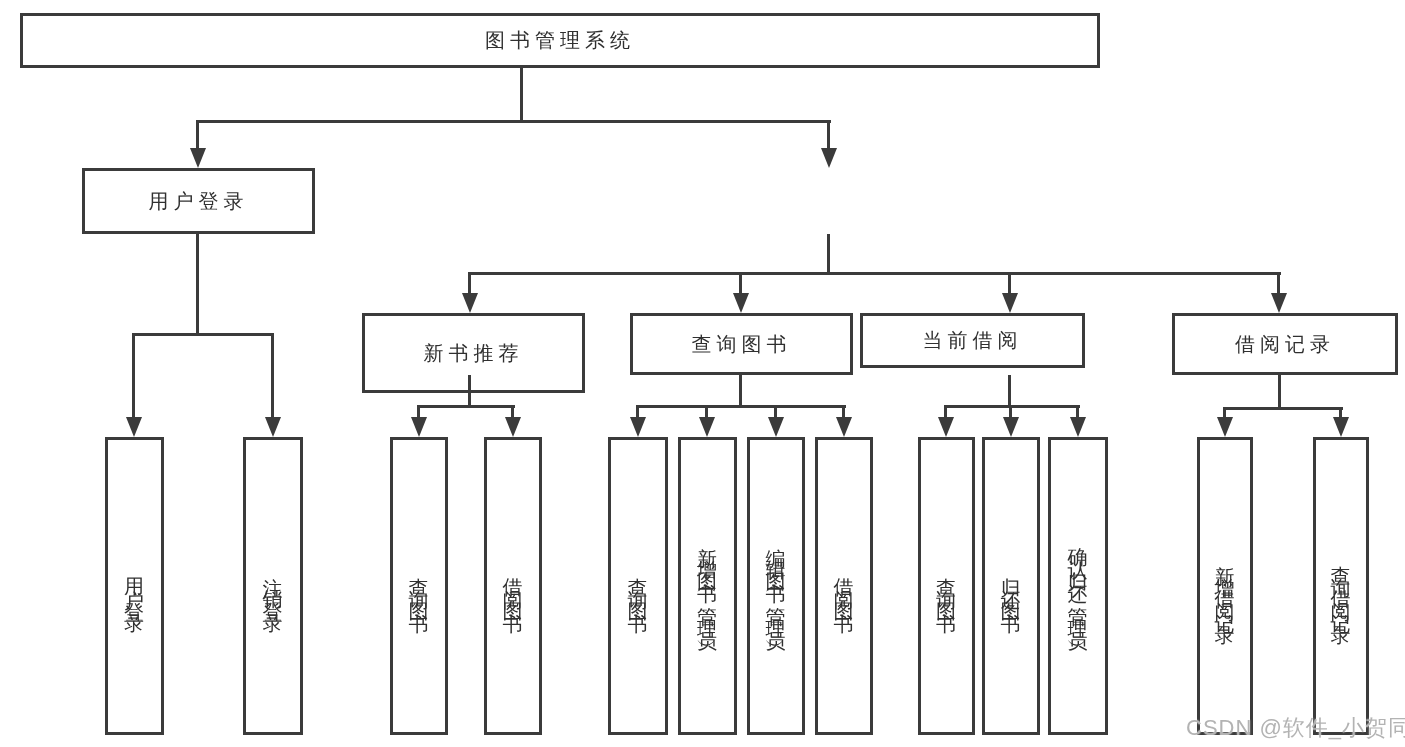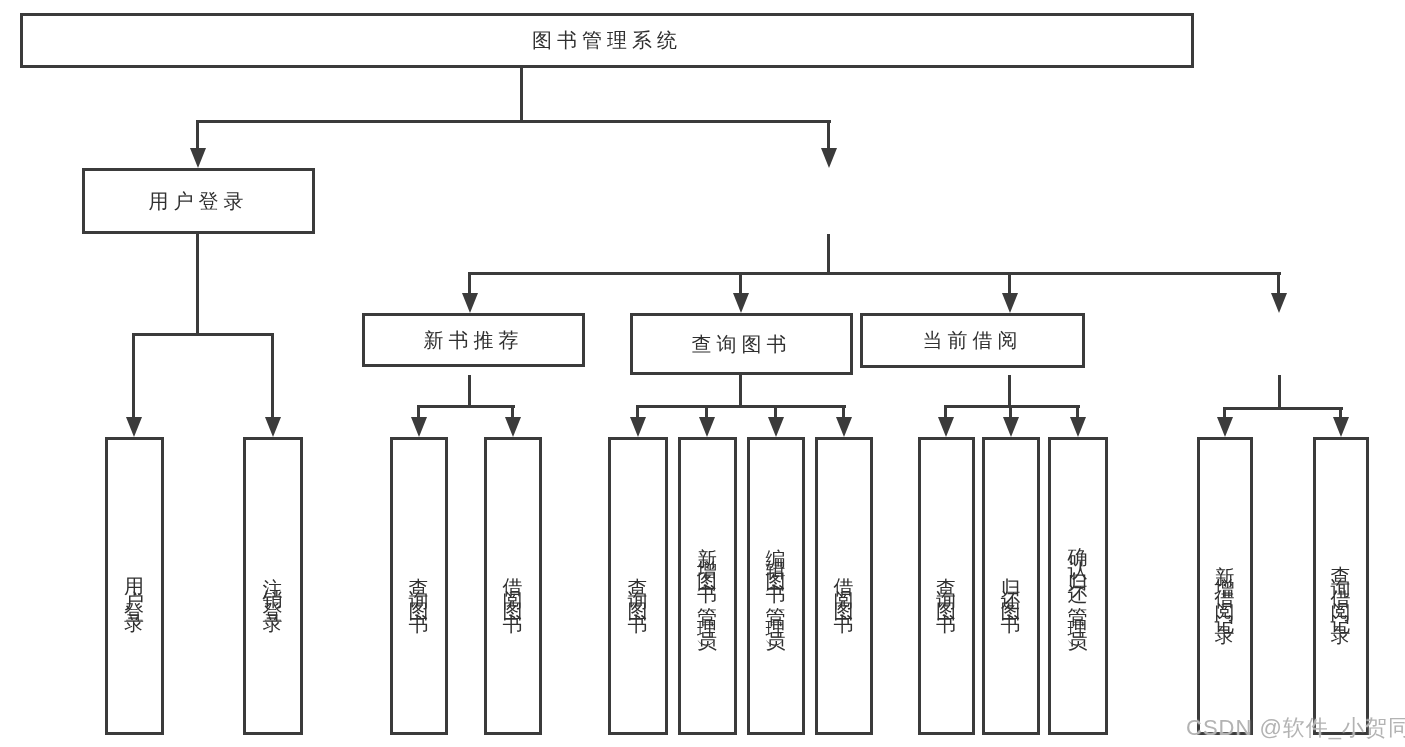--- a/index.html
+++ b/index.html
@@ -32,21 +32,21 @@
     font-size:22px; line-height:26px; letter-spacing:1px;
     color:#b3b3b3; text-shadow:0 0 2px #ffffff;
     white-space:nowrap;
   }
 </style>
 </head>
 <body>
 
 <div id="stage">
 
-  <div class="box h" style="left:20px;top:13px;width:1174px;height:55px">图书管理系统</div>
+  <div class="box h" style="left:20px;top:13px;width:1080px;height:55px">图书管理系统</div>
 
   <div class="ln" style="left:520px;top:68px;width:3px;height:52px"></div>
   <div class="ln" style="left:197px;top:120px;width:634px;height:3px"></div>
   <div class="ln" style="left:196px;top:120px;width:3px;height:30px"></div>
   <div class="arw" style="left:190px;top:148px"></div>
   <div class="ln" style="left:827px;top:120px;width:3px;height:30px"></div>
   <div class="arw" style="left:821px;top:148px"></div>
 
   <div class="box h" style="left:82px;top:168px;width:233px;height:66px">用户登录</div>
 
@@ -61,23 +61,24 @@
   <div class="ln" style="left:469px;top:272px;width:812px;height:3px"></div>
   <div class="ln" style="left:468px;top:272px;width:3px;height:23px"></div>
   <div class="arw" style="left:462px;top:293px"></div>
   <div class="ln" style="left:739px;top:272px;width:3px;height:23px"></div>
   <div class="arw" style="left:733px;top:293px"></div>
   <div class="ln" style="left:1008px;top:272px;width:3px;height:23px"></div>
   <div class="arw" style="left:1002px;top:293px"></div>
   <div class="ln" style="left:1277px;top:272px;width:3px;height:23px"></div>
   <div class="arw" style="left:1271px;top:293px"></div>
 
-  <div class="box h" style="left:362px;top:313px;width:223px;height:54px">新书推荐</div>
+  <div class="box h" style="left:362px;top:313px;width:223px;height:80px">新书推荐</div>
   <div class="box h" style="left:630px;top:313px;width:223px;height:62px">查询图书</div>
   <div class="box h" style="left:860px;top:313px;width:225px;height:55px">当前借阅</div>
+  <div class="box h" style="left:1172px;top:313px;width:226px;height:62px">借阅记录</div>
 
   <div class="ln" style="left:468px;top:375px;width:3px;height:30px"></div>
   <div class="ln" style="left:418px;top:405px;width:97px;height:3px"></div>
   <div class="ln" style="left:417px;top:405px;width:3px;height:14px"></div>
   <div class="arw" style="left:411px;top:417px"></div>
   <div class="ln" style="left:511px;top:405px;width:3px;height:14px"></div>
   <div class="arw" style="left:505px;top:417px"></div>
 
   <div class="ln" style="left:739px;top:375px;width:3px;height:30px"></div>
   <div class="ln" style="left:637px;top:405px;width:209px;height:3px"></div>

